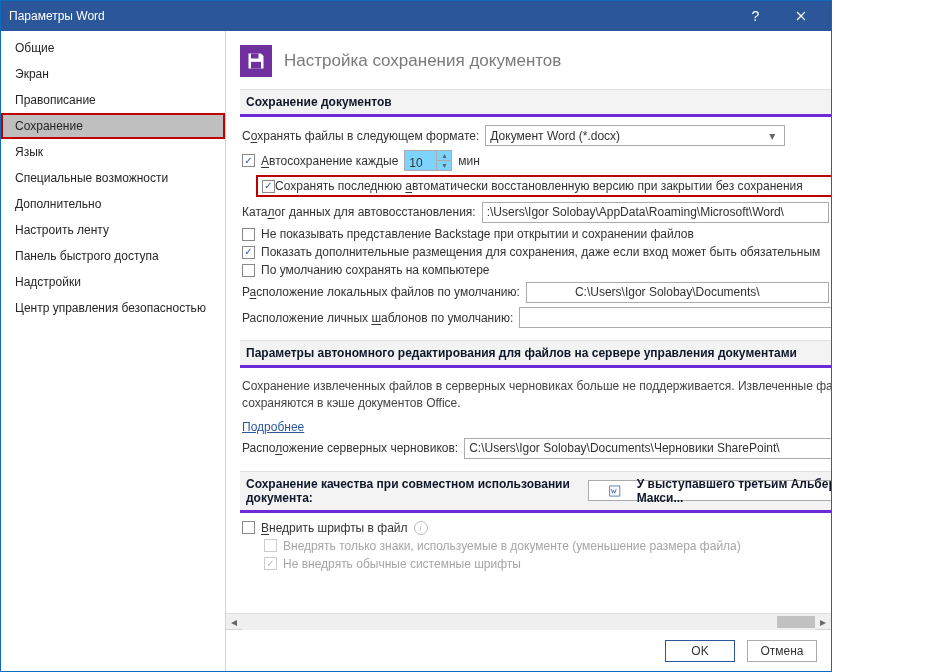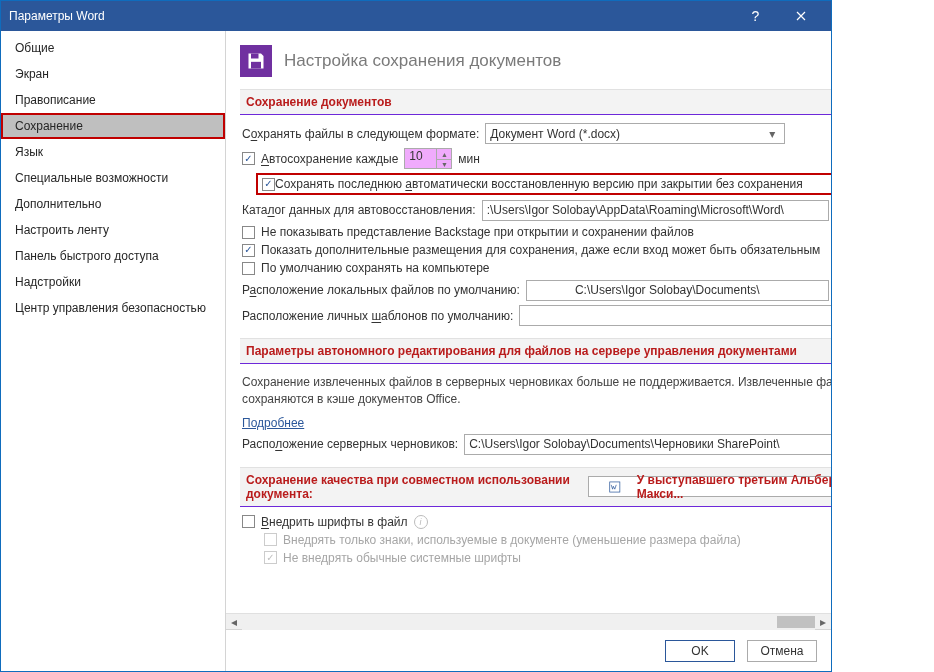--- a/index.html
+++ b/index.html
@@ -85,24 +85,24 @@
     width: 32px; height: 32px;
     background: #7030a0;
     display: flex; align-items: center; justify-content: center;
     color: #fff;
   }
   .header-icon svg { width: 20px; height: 20px; }
   .page-title { font-size: 17px; color: #7a7a7a; }
   .section-head {
     background: #f3f3f3;
     border-top: 1px solid #e1e1e1;
-    border-bottom: 1px solid #6d28d9;
+    border-bottom: 3px solid #6d28d9;
     padding: 5px 6px;
     font-weight: 600;
-    color: #b91c1c;
+    color: #0f172a;
     margin-bottom: 8px;
   }
   .row {
     display: flex;
     align-items: center;
     gap: 6px;
     margin: 4px 0;
     padding-left: 2px;
   }
   .indent { margin-left: 22px; }
@@ -141,22 +141,22 @@
     height: 21px;
     padding: 0 4px;
     background: #fff;
     display: flex; align-items:center;
     overflow: hidden;
     white-space: nowrap;
   }
   .spin {
     border: 1px solid #ababab;
     width: 48px; height: 21px;
-    display: flex; align-items:flex-start;
-    background: #f0abfc;
+    display: flex; align-items:flex-end;
+    background: #7dd3fc;
   }
   .spin-val { flex:1; padding: 0 4px; }
   .spin-btns { display:flex; flex-direction: column; }
   .spin-btn { width: 15px; height: 10px; border-left:1px solid #ababab; display:flex; align-items:center; justify-content:center; font-size:7px; color:#666; }
   .spin-btn + .spin-btn { border-top:1px solid #ababab; }
   .btn {
     border: 1px solid #ababab;
     background: #fff;
     padding: 2px 10px;
     height: 22px;

